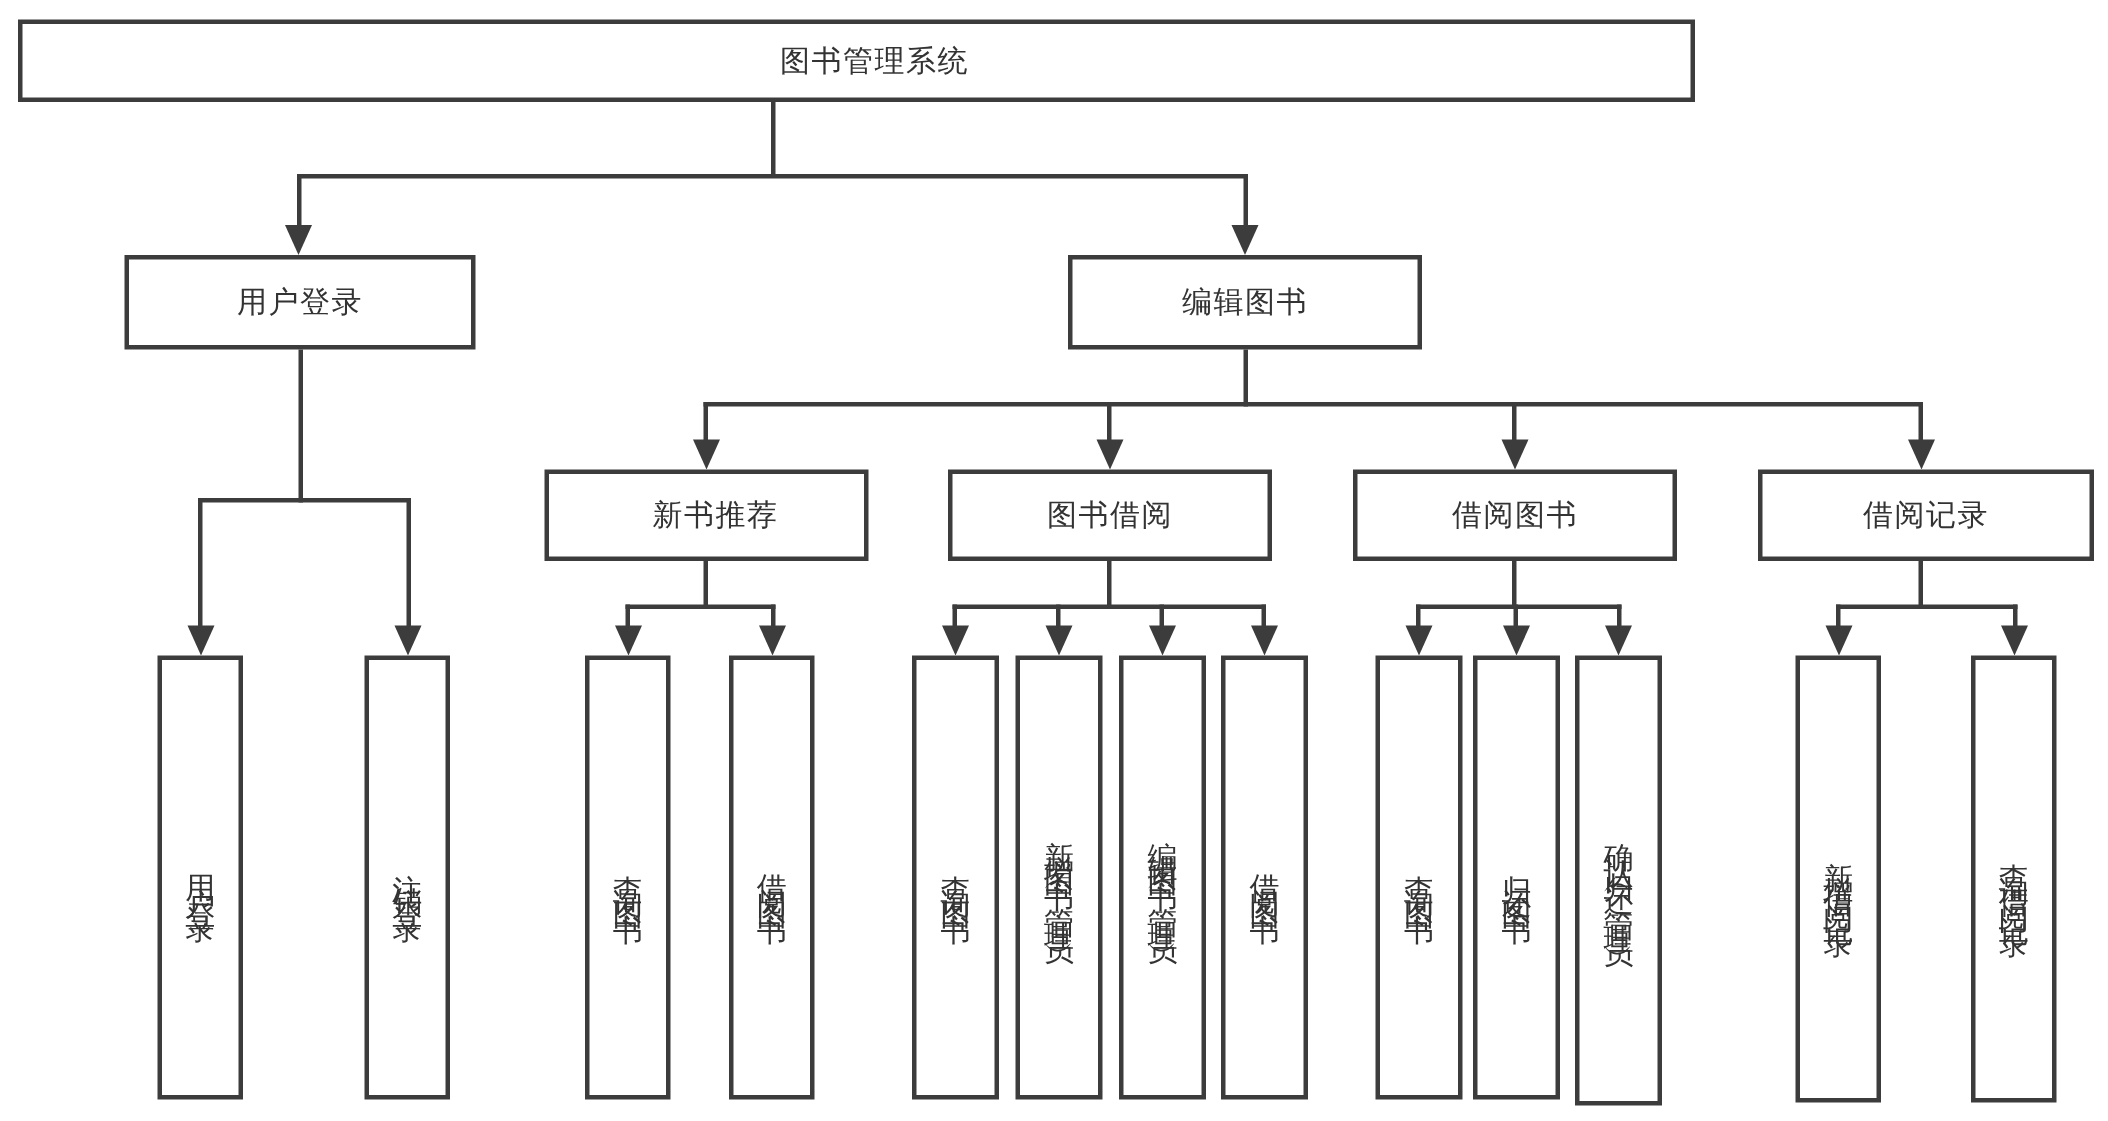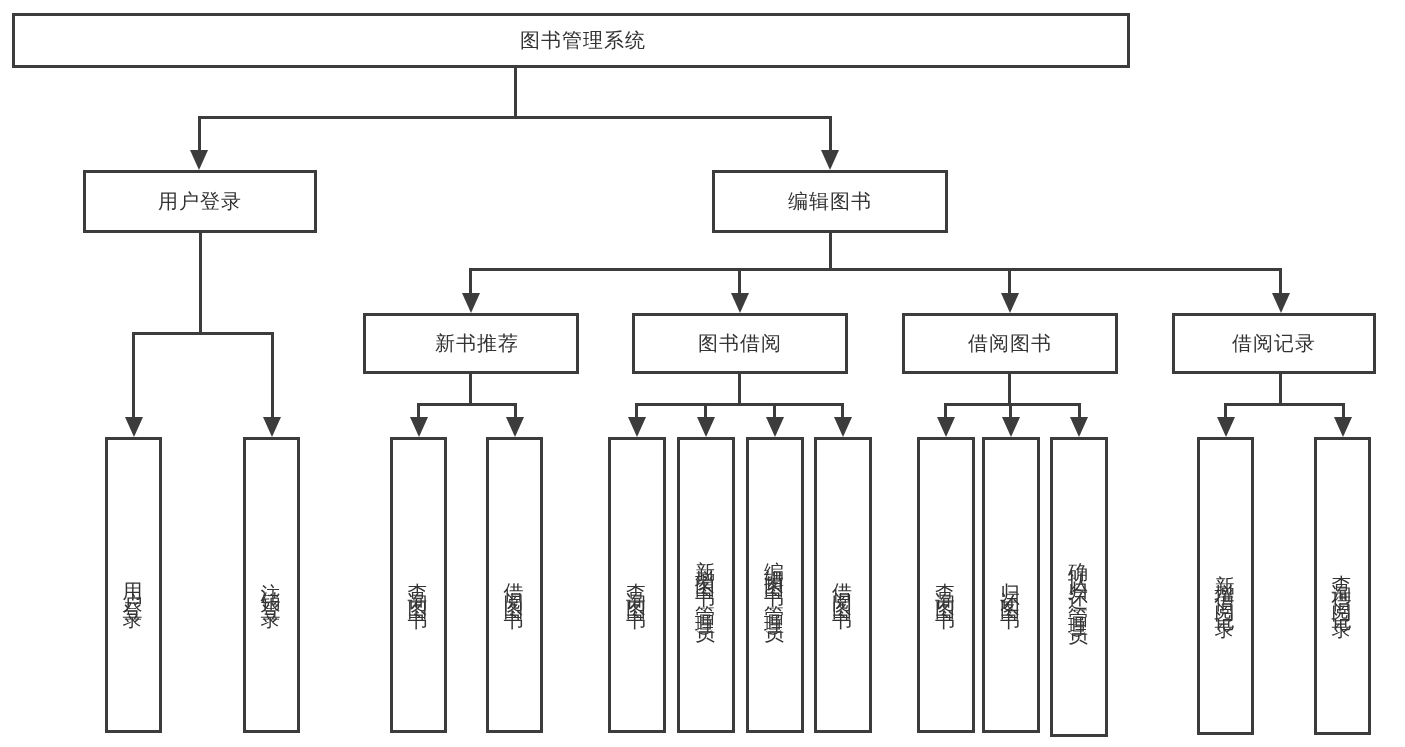--- a/index.html
+++ b/index.html
@@ -84,21 +84,21 @@
 
   <div class="box h" style="left:363px;top:313px;width:216px;height:61px;padding-left:12px;">
     <span class="lbl">新书推荐</span>
   </div>
   <div class="box h" style="left:632px;top:313px;width:216px;height:61px;">
     <span class="lbl">图书借阅</span>
   </div>
   <div class="box h" style="left:902px;top:313px;width:216px;height:61px;">
     <span class="lbl">借阅图书</span>
   </div>
-  <div class="box h" style="left:1172px;top:313px;width:204px;height:61px;justify-content:center;">
+  <div class="box h" style="left:1172px;top:313px;width:224px;height:61px;justify-content:center;">
     <span class="lbl">借阅记录</span>
   </div>
 
   <div class="line" style="left:469px;top:374px;width:3px;height:32px;"></div>
   <div class="line" style="left:417px;top:403px;width:100px;height:3px;"></div>
   <div class="line" style="left:417px;top:403px;width:3px;height:20px;"></div>
   <div class="line" style="left:514px;top:403px;width:3px;height:20px;"></div>
   <div class="arrow" style="left:410px;top:417px;"></div>
   <div class="arrow" style="left:506px;top:417px;"></div>
 

